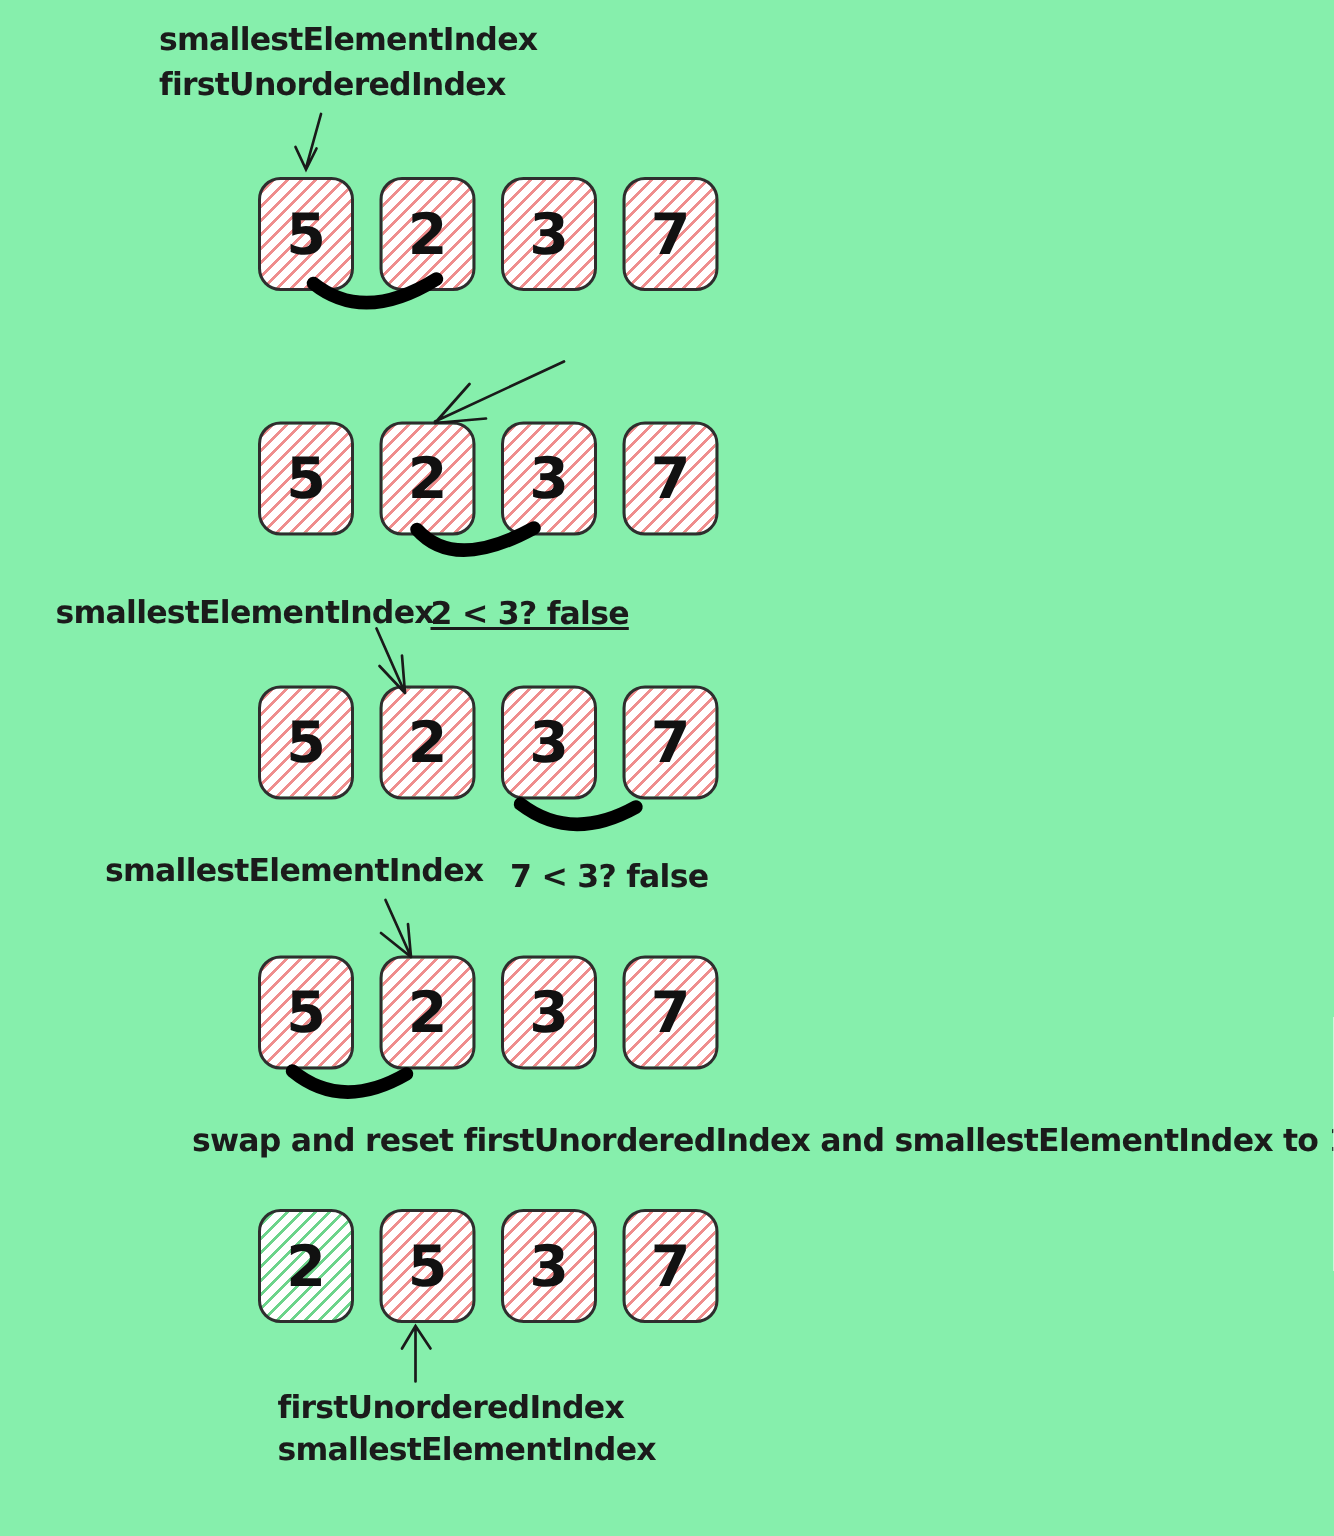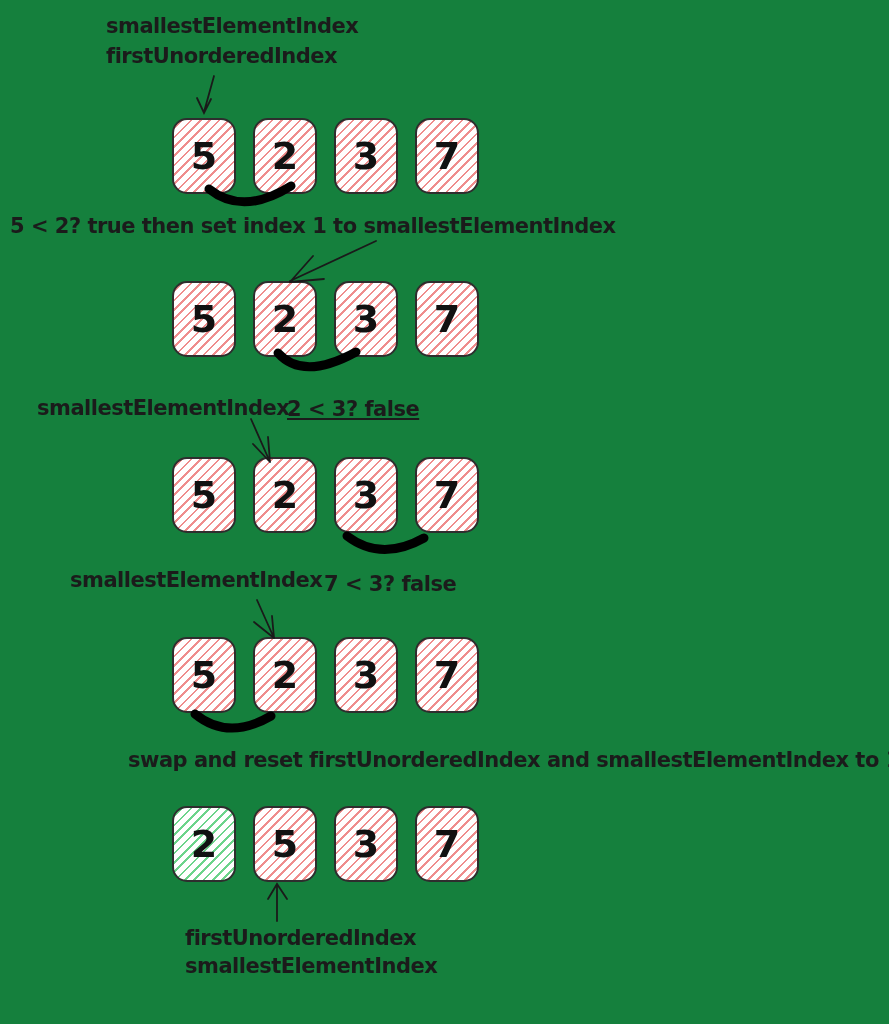--- a/index.html
+++ b/index.html
@@ -1,17 +1,17 @@
 <!DOCTYPE html>
 <html><head>
 <meta charset="utf-8">
 <style>
   html,body{margin:0;padding:0;background:#ffffff;}
   .canvas{
-    position:relative;width:889px;height:1024px;background:#15803d;overflow:hidden;
+    position:relative;width:889px;height:1024px;background:#86efac;overflow:hidden;
     font-family:"DejaVu Sans",sans-serif;color:#1b1b1b;
   }
   .txt{
     position:absolute;font-weight:bold;font-size:21px;letter-spacing:-0.5px;
     white-space:nowrap;color:#1b1b1b;
   }
   .row{position:absolute;display:flex;gap:17px;}
   .box{
     width:60px;height:72px;border:2.3px solid #2e2e2e;border-radius:15px;
     display:flex;align-items:center;justify-content:center;
@@ -33,41 +33,40 @@
   <div class="txt" style="left:106px;top:14px;">smallestElementIndex</div>
   <div class="txt" style="left:106px;top:44px;">firstUnorderedIndex</div>
 
   <div class="row" style="left:172px;top:118px;">
     <div class="box">5</div>
     <div class="box">2</div>
     <div class="box">3</div>
     <div class="box">7</div>
   </div>
 
-  <div class="txt" style="left:10px;top:214px;">5 &lt; 2? true then set index 1 to smallestElementIndex</div>
 
   <div class="row" style="left:172px;top:281px;">
     <div class="box">5</div>
     <div class="box">2</div>
     <div class="box">3</div>
     <div class="box">7</div>
   </div>
 
   <div class="txt" style="left:37px;top:396px;">smallestElementIndex</div>
   <div class="txt" style="left:287px;top:397px;text-decoration:underline;">2 &lt; 3? false</div>
 
   <div class="row" style="left:172px;top:457px;">
     <div class="box">5</div>
     <div class="box">2</div>
     <div class="box">3</div>
     <div class="box">7</div>
   </div>
 
   <div class="txt" style="left:70px;top:568px;">smallestElementIndex</div>
-  <div class="txt" style="left:324px;top:572px;">7 &lt; 3? false</div>
+  <div class="txt" style="left:340px;top:572px;">7 &lt; 3? false</div>
 
   <div class="row" style="left:172px;top:637px;">
     <div class="box">5</div>
     <div class="box">2</div>
     <div class="box">3</div>
     <div class="box">7</div>
   </div>
 
   <div class="txt" style="left:128px;top:748px;">swap and reset firstUnorderedIndex and smallestElementIndex to 1</div>
 

